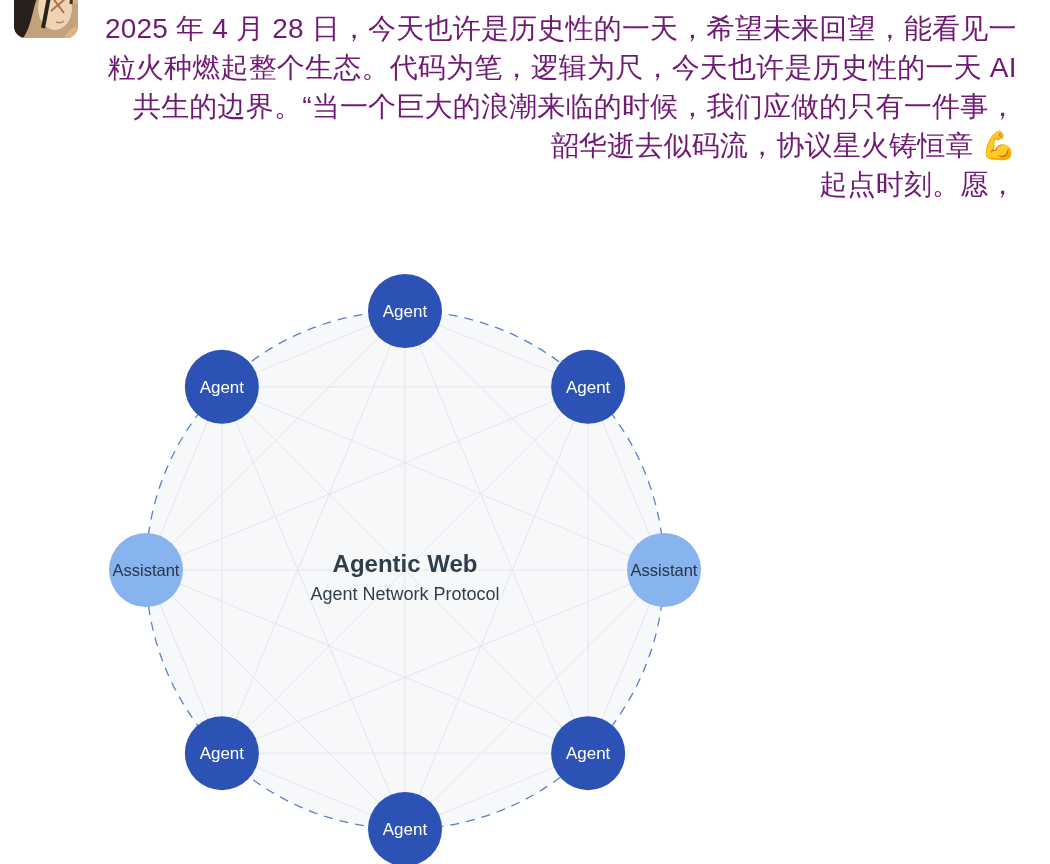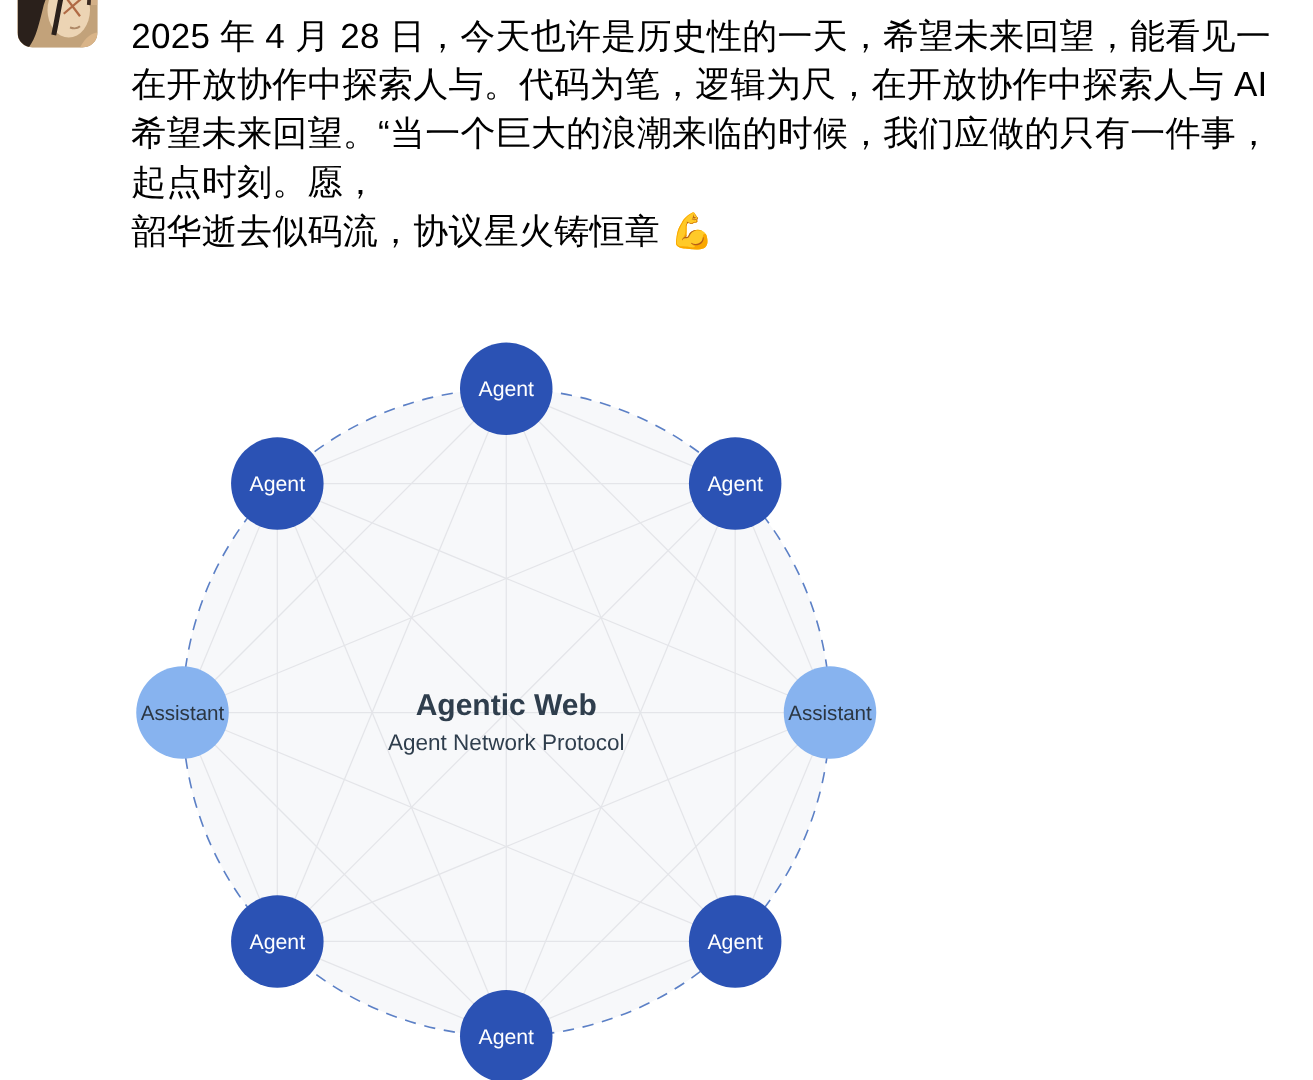--- a/index.html
+++ b/index.html
@@ -15,24 +15,25 @@
     left: 14px; top: -26px;
     width: 64px; height: 64px;
     border-radius: 12px;
     overflow: hidden;
     background: #c2a27a;
   }
   .avatar svg { display: block; width: 64px; height: 64px; }
   .message {
     position: absolute;
     left: 105px; top: 9px;
-    color: #000000;
+    color: #701a75;
     font-size: 28px;
     line-height: 39px;
     letter-spacing: 0.2px;
+    text-align: right;
   }
   .message .line { white-space: nowrap; }
   .diagram {
     position: absolute;
     left: 100px; top: 265px;
     width: 620px; height: 599px;
   }
   .diagram svg { display: block; width: 620px; height: 599px; }
 </style>
 </head>
@@ -49,24 +50,24 @@
     <line x1="38" y1="23" x2="50" y2="39" stroke="#b06a45" stroke-width="1.8"></line>
     <line x1="51" y1="25" x2="37" y2="37" stroke="#b06a45" stroke-width="1.8"></line>
     <line x1="46" y1="20" x2="56" y2="19" stroke="#3a2b22" stroke-width="1.6"></line>
     <path d="M42,48 C45,49 48,49 50,47" stroke="#b08a68" stroke-width="1.5" fill="none"></path>
     <path d="M50,64 C54,56 60,52 64,52 L64,64 Z" fill="#d9b488"></path>
   </svg>
 </div>
 
 <div class="message">
   <div class="line">2025 年 4 月 28 日，今天也许是历史性的一天，希望未来回望，能看见一</div>
-  <div class="line">在开放协作中探索人与。代码为笔，逻辑为尺，在开放协作中探索人与 AI</div>
-  <div class="line">希望未来回望。“当一个巨大的浪潮来临的时候，我们应做的只有一件事，</div>
+  <div class="line">粒火种燃起整个生态。代码为笔，逻辑为尺，今天也许是历史性的一天 AI</div>
+  <div class="line">共生的边界。“当一个巨大的浪潮来临的时候，我们应做的只有一件事，</div>
+  <div class="line">韶华逝去似码流，协议星火铸恒章 💪</div>
   <div class="line">起点时刻。愿，</div>
-  <div class="line">韶华逝去似码流，协议星火铸恒章 💪</div>
 </div>
 
 <div class="diagram">
   <svg id="diagram-svg" viewBox="0 0 620 599">
       <circle cx="305" cy="305" r="259" fill="#f7f8fa" stroke="#5c80c6" stroke-width="1.3" stroke-dasharray="9 7"></circle>
       <line x1="305" y1="46" x2="488.1406563273158" y2="121.85934367268422" stroke="#e4e5e9" stroke-width="1"></line>
       <line x1="305" y1="46" x2="564" y2="305" stroke="#e4e5e9" stroke-width="1"></line>
       <line x1="305" y1="46" x2="488.1406563273158" y2="488.1406563273158" stroke="#e4e5e9" stroke-width="1"></line>
       <line x1="305" y1="46" x2="305" y2="564" stroke="#e4e5e9" stroke-width="1"></line>
       <line x1="305" y1="46" x2="121.85934367268422" y2="488.1406563273158" stroke="#e4e5e9" stroke-width="1"></line>

